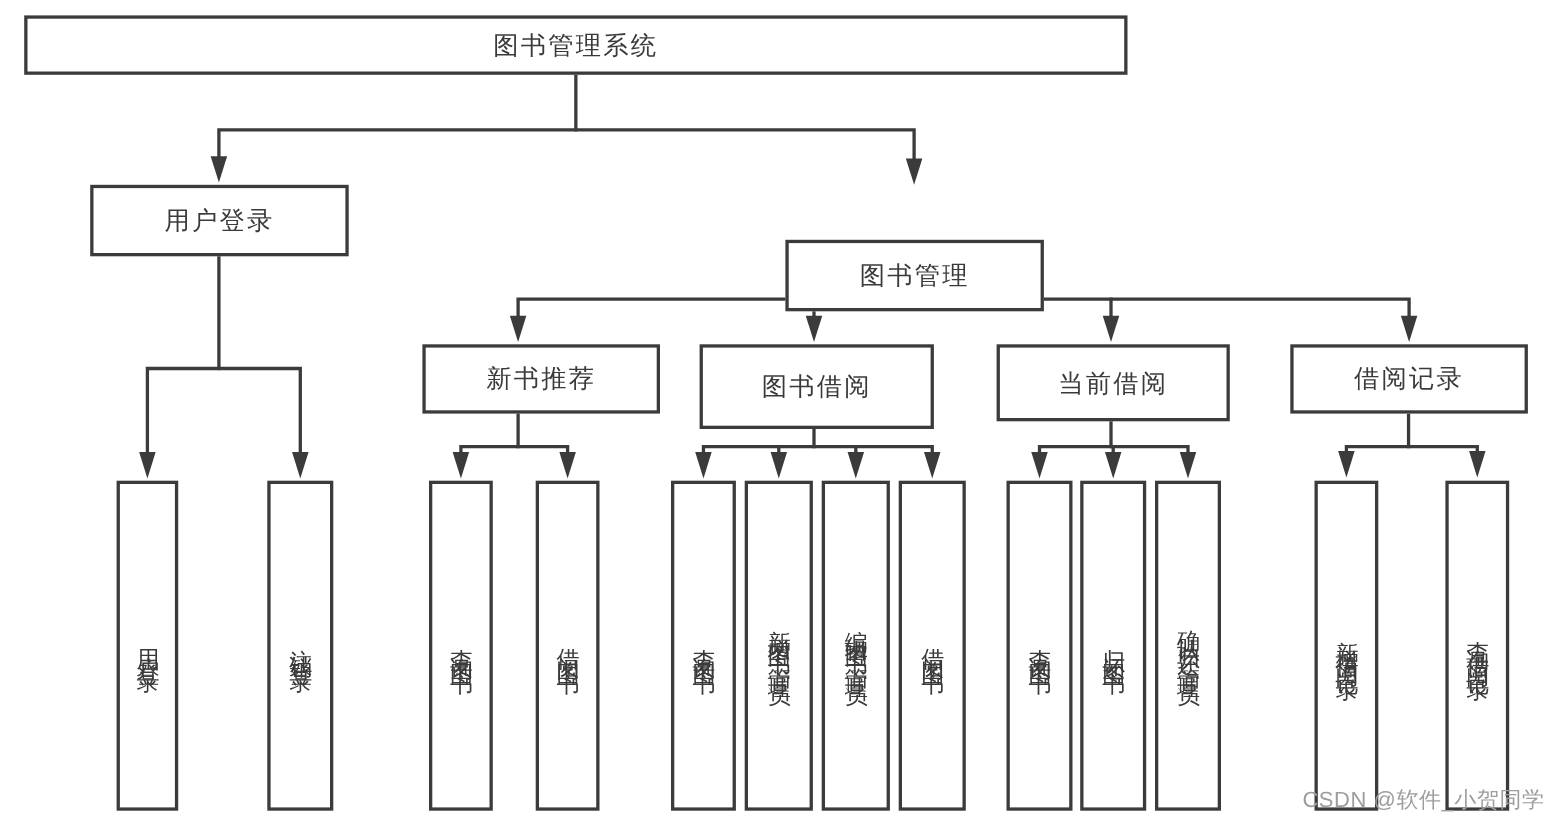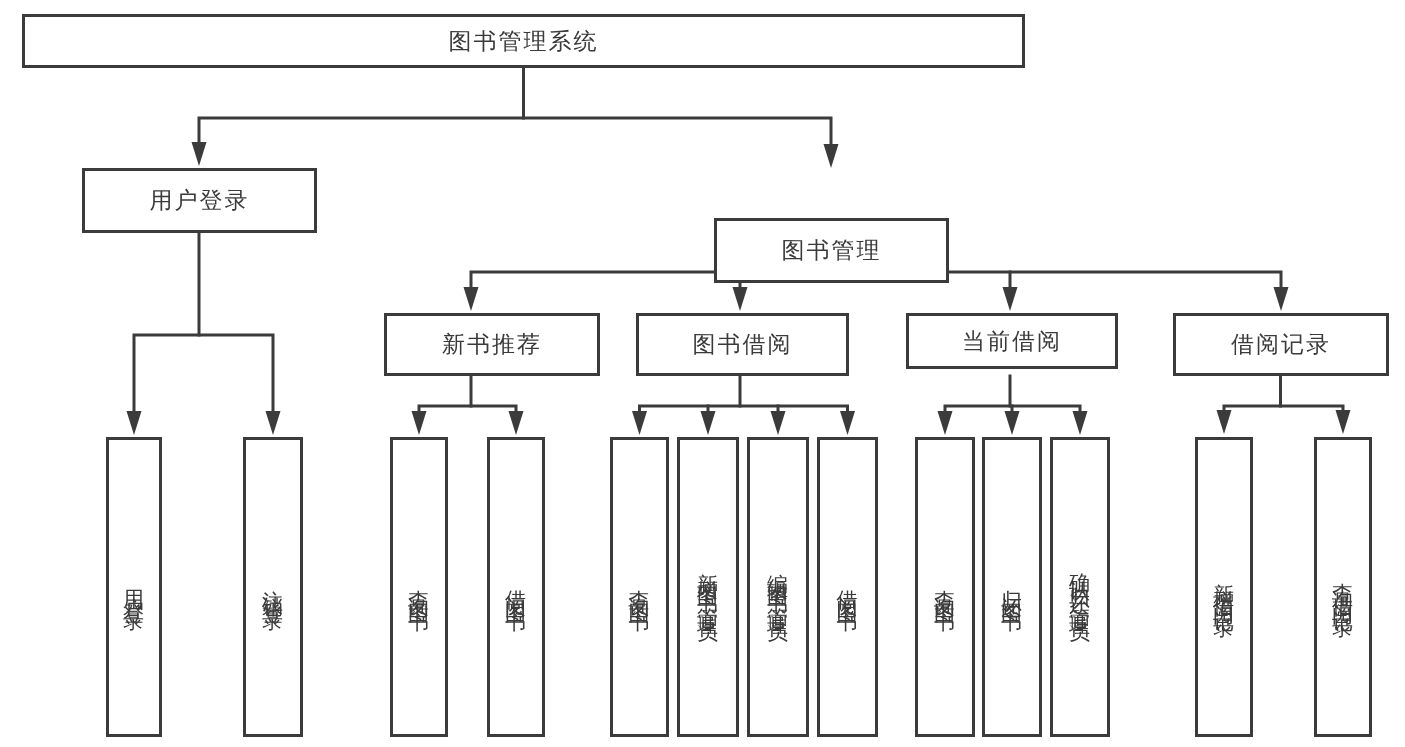--- a/index.html
+++ b/index.html
@@ -108,36 +108,37 @@
     <polygon points="1216.5,410 1231.5,410 1224,434"></polygon>
     <polygon points="1335.5,410 1350.5,410 1343,434"></polygon>
   </svg>
 
   <div class="node h" style="left:22px; top:14px; width:1003px; height:54px;">图书管理系统</div>
 
   <div class="node h" style="left:82px; top:168px; width:235px; height:65px;">用户登录</div>
   <div class="node h" style="left:714px; top:170px; width:235px; height:65px;margin-top:48px;">图书管理</div>
 
   <div class="node h" style="left:384px; top:313px; width:216px; height:63px;">新书推荐</div>
-  <div class="node h" style="left:636px; top:313px; width:213px; height:63px;">图书借阅</div>
-  <div class="node h" style="left:906px; top:313px; width:212px; height:56px;">当前借阅</div>
+  <div class="node h" style="left:636px; top:313px; width:213px; height:77px;">图书借阅</div>
+  <div class="node h" style="left:906px; top:313px; width:212px; height:70px;">当前借阅</div>
   <div class="node h" style="left:1173px; top:313px; width:216px; height:63px;">借阅记录</div>
 
   <div class="node v" style="left:106px; top:437px; width:56px; height:300px;">用户登录</div>
   <div class="node v" style="left:243px; top:437px; width:60px; height:300px;">注销登录</div>
 
   <div class="node v" style="left:390px; top:437px; width:58px; height:300px;">查询图书</div>
   <div class="node v" style="left:487px; top:437px; width:58px; height:300px;">借阅图书</div>
 
   <div class="node v" style="left:610px; top:437px; width:59px; height:300px;">查询图书</div>
   <div class="node v" style="left:677px; top:437px; width:62px; height:300px;">新增图书（管理员）</div>
   <div class="node v" style="left:747px; top:437px; width:62px; height:300px;">编辑图书（管理员）</div>
   <div class="node v" style="left:817px; top:437px; width:61px; height:300px;">借阅图书</div>
 
   <div class="node v" style="left:915px; top:437px; width:60px; height:300px;">查询图书</div>
   <div class="node v" style="left:982px; top:437px; width:60px; height:300px;">归还图书</div>
   <div class="node v" style="left:1050px; top:437px; width:60px; height:300px;">确认归还（管理员）</div>
 
   <div class="node v" style="left:1195px; top:437px; width:58px; height:300px;">新增借阅记录</div>
   <div class="node v" style="left:1314px; top:437px; width:58px; height:300px;">查询借阅记录</div>
 
+  <div class="watermark">CSDN @软件_小贺同学</div>
 
 </div>
 
 </body></html>

